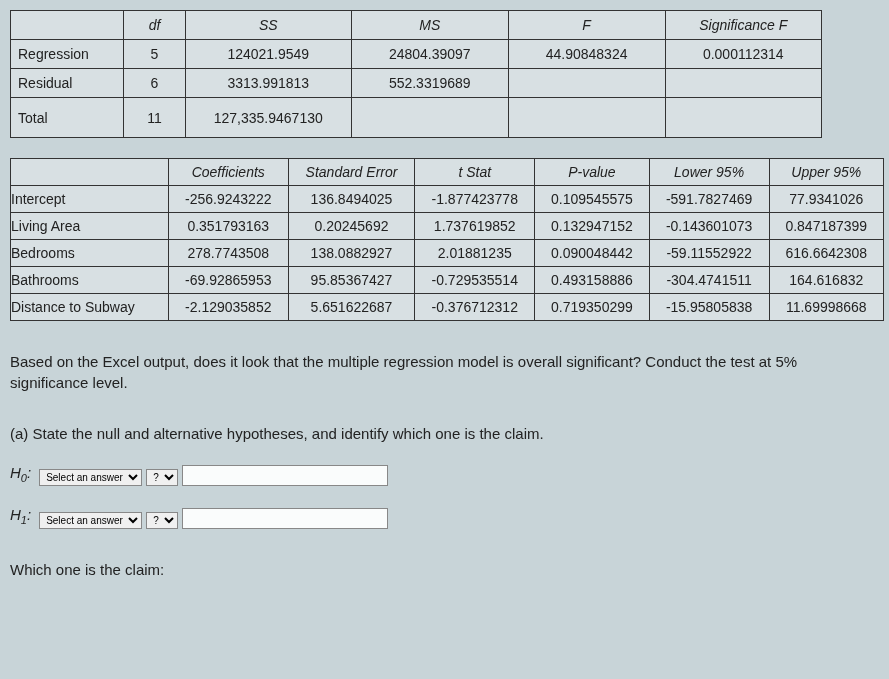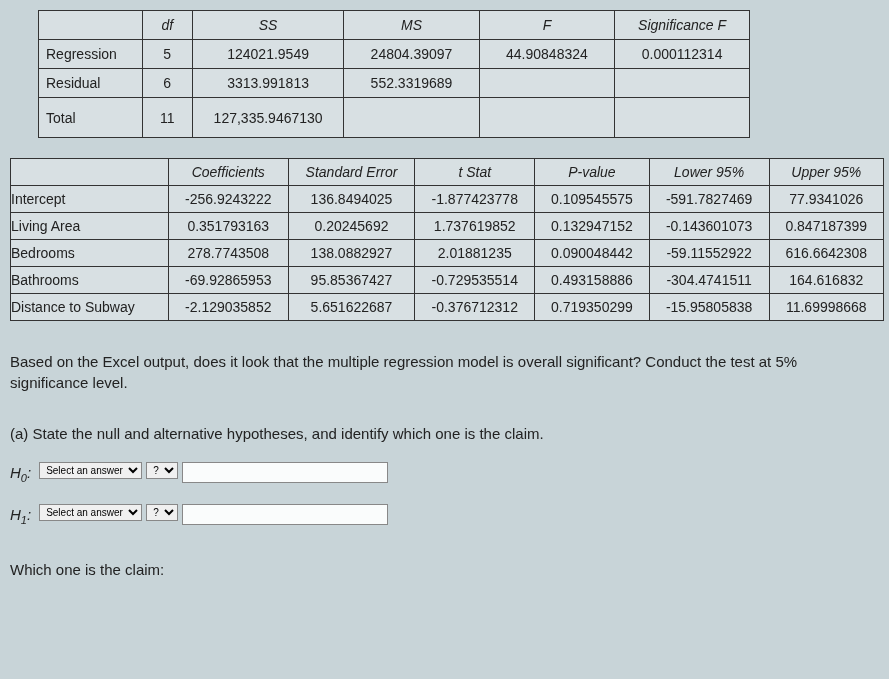--- a/index.html
+++ b/index.html
@@ -9,22 +9,21 @@
       padding: 10px;
       font-size: 14px;
       color: #222;
     }
     table {
       border-collapse: collapse;
       background: #d8e0e3;
       margin-bottom: 20px;
     }
     table.anova {
-      width: 712px;
-      margin-left: 28px;
+      width: 812px;
     }
     table.anova th, table.anova td {
       border: 1px solid #333;
       padding: 6px 8px;
       text-align: center;
       font-weight: normal;
     }
     table.anova th {
       font-style: italic;
     }
@@ -52,21 +51,21 @@
       margin-top: 30px;
       font-size: 15px;
       line-height: 1.4;
     }
     .part {
       margin-top: 30px;
     }
     .hyp-row {
       margin-top: 18px;
       display: flex;
-      align-items: flex-start;
+      align-items: flex-end;
       gap: 4px;
     }
     .hyp-label {
       font-style: italic;
       margin-right: 4px;
     }
     .hyp-label sub {
       font-size: 11px;
     }
     select {

